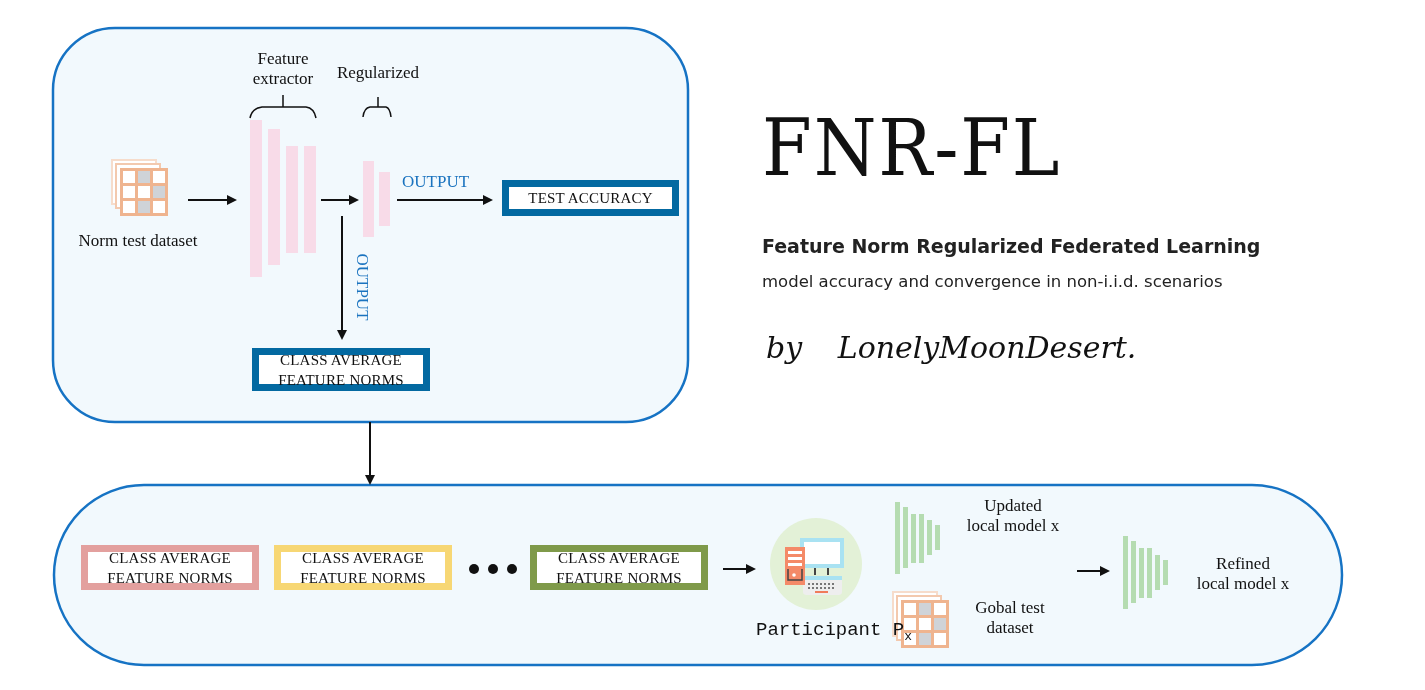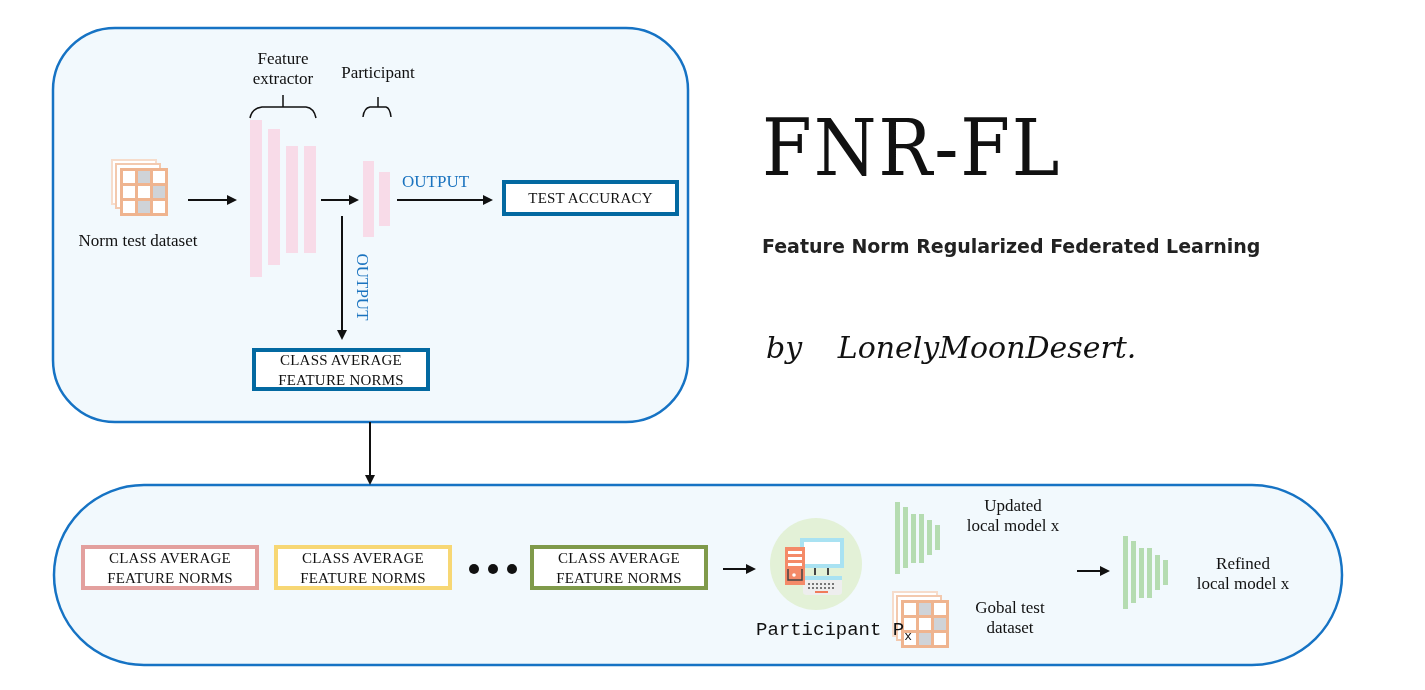--- a/index.html
+++ b/index.html
@@ -2,21 +2,21 @@
 <html><head>
   <meta charset="utf-8">
   <style>
     html, body { margin: 0; padding: 0; background: #ffffff; }
     body { width: 1425px; height: 690px; position: relative; overflow: hidden;
            font-family: "Liberation Serif", "DejaVu Serif", serif; color: #111; }
     .abs { position: absolute; }
     svg.canvas { position: absolute; left: 0; top: 0; }
     .serif { font-family: Liberation Mono, monospace; }
     .lbl { font-size: 17px; line-height: 20px; text-align: center; color: #111; }
-    .box { position: absolute; background: #ffffff; border: 4px solid #0369a1; box-sizing: border-box;
+    .box { position: absolute; background: #ffffff; border: 7px solid #0369a1; box-sizing: border-box;
            display: flex; align-items: center; justify-content: center; text-align: center;
            font-family: "Liberation Serif", "DejaVu Serif", serif; font-size: 15px; line-height: 20px;
            letter-spacing: 0.2px; color: #111; }
     .out-label { color: #1a73bf; font-size: 17px; font-family: "Liberation Serif", "DejaVu Serif", serif; }
     .title { font-family: "DejaVu Serif", "Liberation Serif", serif; font-size: 78px; font-weight: 400;
              letter-spacing: 2px; color: #111; line-height: 80px; transform: scaleX(0.92); transform-origin: left top; }
     .subtitle { font-family: "DejaVu Sans", "Liberation Sans", sans-serif; font-weight: bold; font-size: 19px; color: #222; }
     .desc { font-family: "DejaVu Sans", "Liberation Sans", sans-serif; font-size: 16.5px; line-height: 25px; color: #222; }
     .sig { font-family: "DejaVu Serif", "Liberation Serif", serif; font-style: italic; font-size: 30px; color: #111; }
   </style>
@@ -156,37 +156,38 @@
     <rect x="1147" y="548" width="5" height="50"></rect>
     <rect x="1155" y="555" width="5" height="35"></rect>
     <rect x="1163" y="560" width="5" height="25"></rect>
   </g>
 </svg>
 
 <div class="abs lbl" style="left:250px; top:49px; width:66px;">
   <div>Feature</div>
   <div>extractor</div>
 </div>
-<div class="abs lbl" style="left:330px; top:63px; width:96px;">Participant</div>
+<div class="abs lbl" style="left:330px; top:63px; width:96px;">Regularized</div>
 <div class="abs lbl" style="left:60px; top:231px; width:156px;">Norm test dataset</div>
 
 <div class="abs out-label" style="left:402px; top:172px;">OUTPUT</div>
 <div class="abs out-label" style="left:322px; top:277px; width:80px; transform: rotate(90deg); transform-origin: center; text-align:center;">OUTPUT</div>
 
 <div class="box" style="left:502px; top:180px; width:177px; height:36px;">
   <span>TEST ACCURACY</span>
 </div>
 <div class="box" style="left:252px; top:348px; width:178px; height:43px; flex-direction:column;">
   <span>CLASS AVERAGE</span>
   <span>FEATURE NORMS</span>
 </div>
 
 <div class="abs title" style="left:762px; top:108px;">FNR-FL</div>
 <div class="abs subtitle" style="left:762px; top:235px;">Feature Norm Regularized Federated Learning</div>
 <div class="abs desc" style="left:762px; top:269px;">
+  <div>model accuracy and convergence in non-i.i.d. scenarios</div>
 </div>
 <div class="abs sig" style="left:766px; top:330px;">
   <span>by</span>
   <span style="margin-left:26px;">LonelyMoonDesert.</span>
 </div>
 
 <div class="box" style="left:81px; top:545px; width:178px; height:45px; flex-direction:column; border-color:#e3a09e;">
   <span>CLASS AVERAGE</span>
   <span>FEATURE NORMS</span>
 </div>

